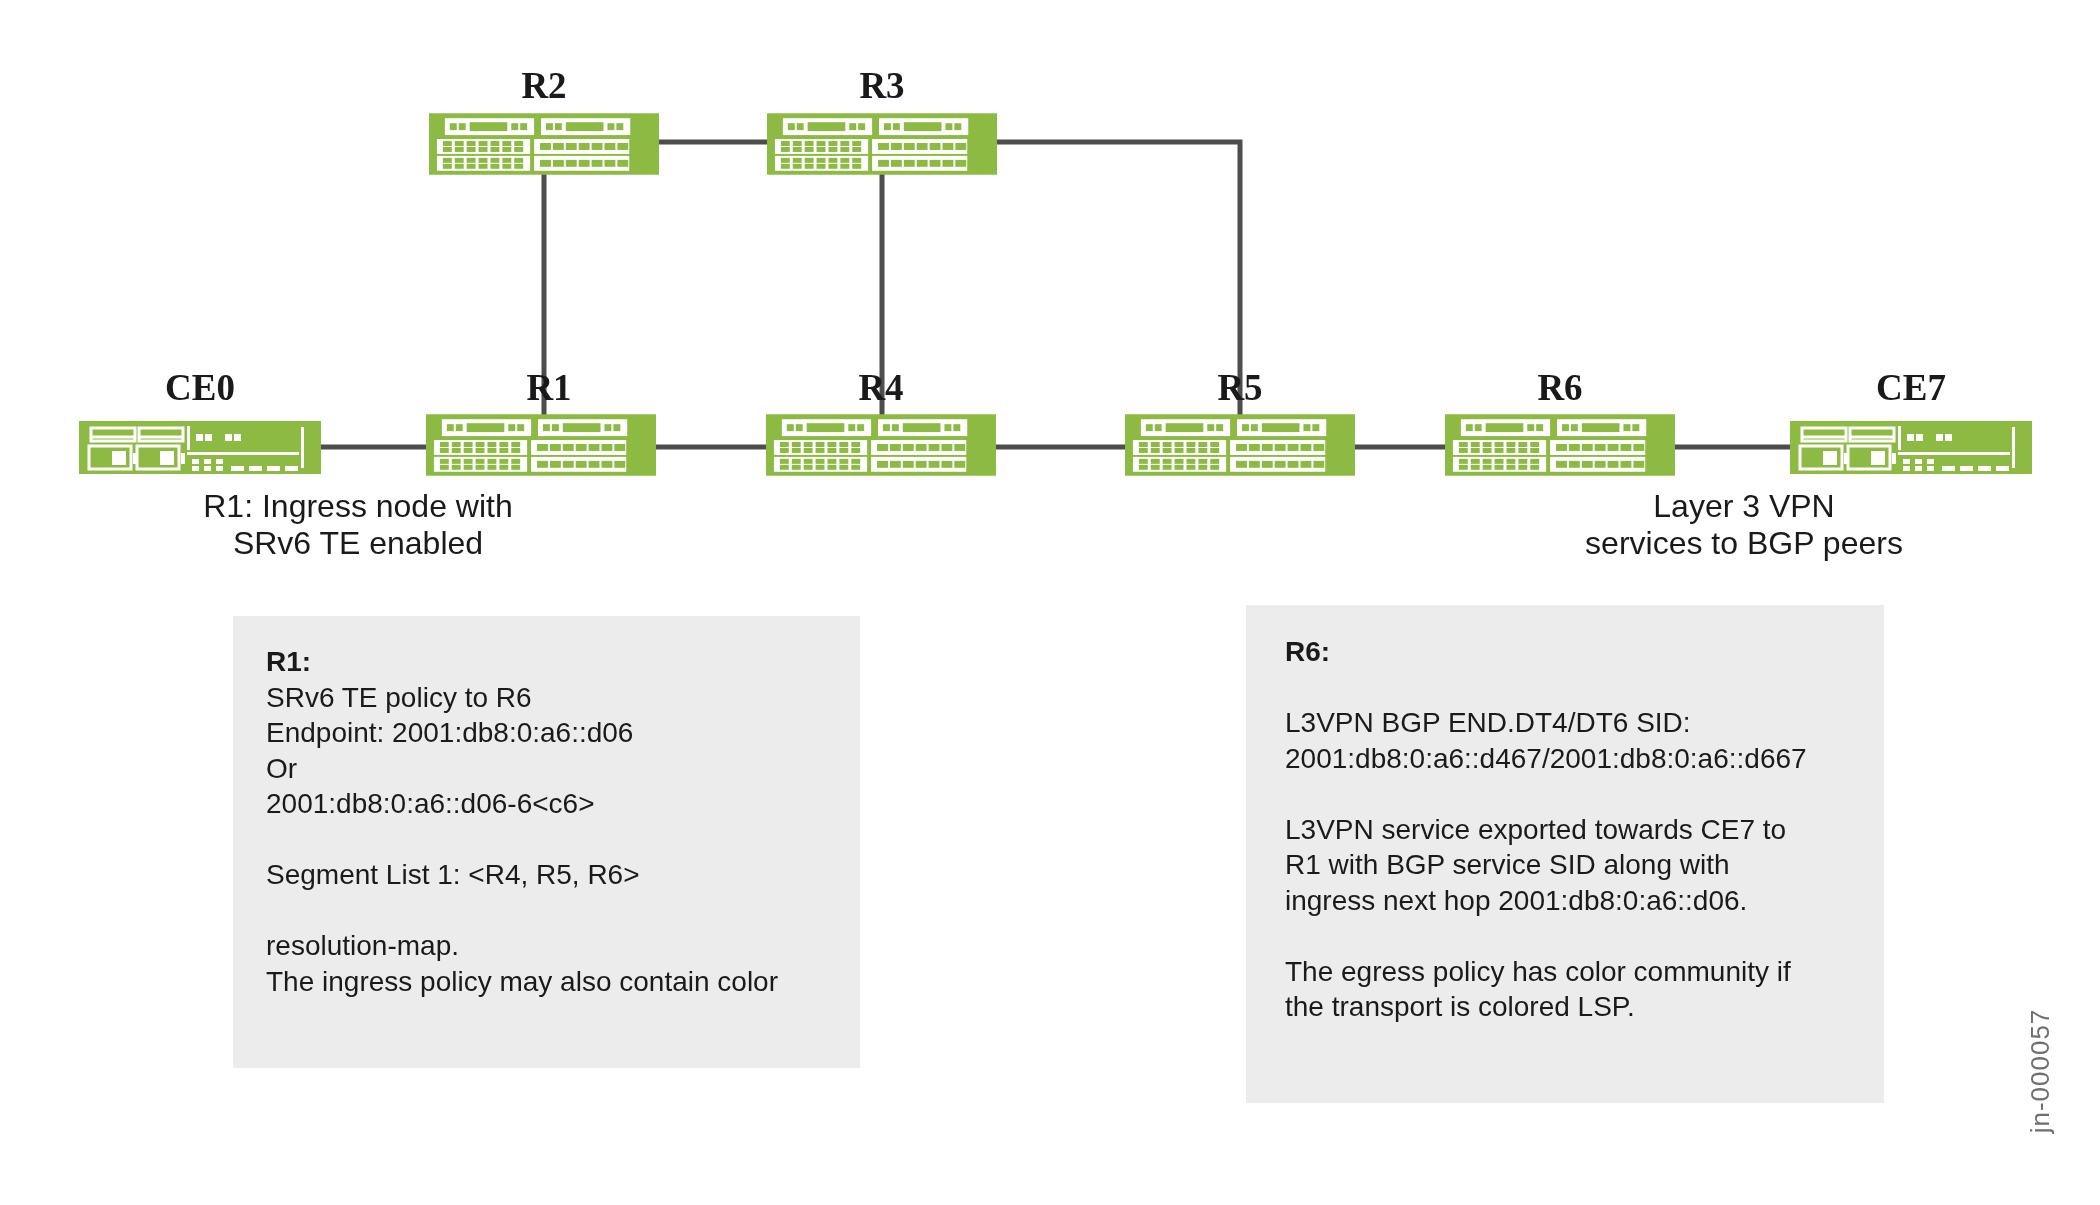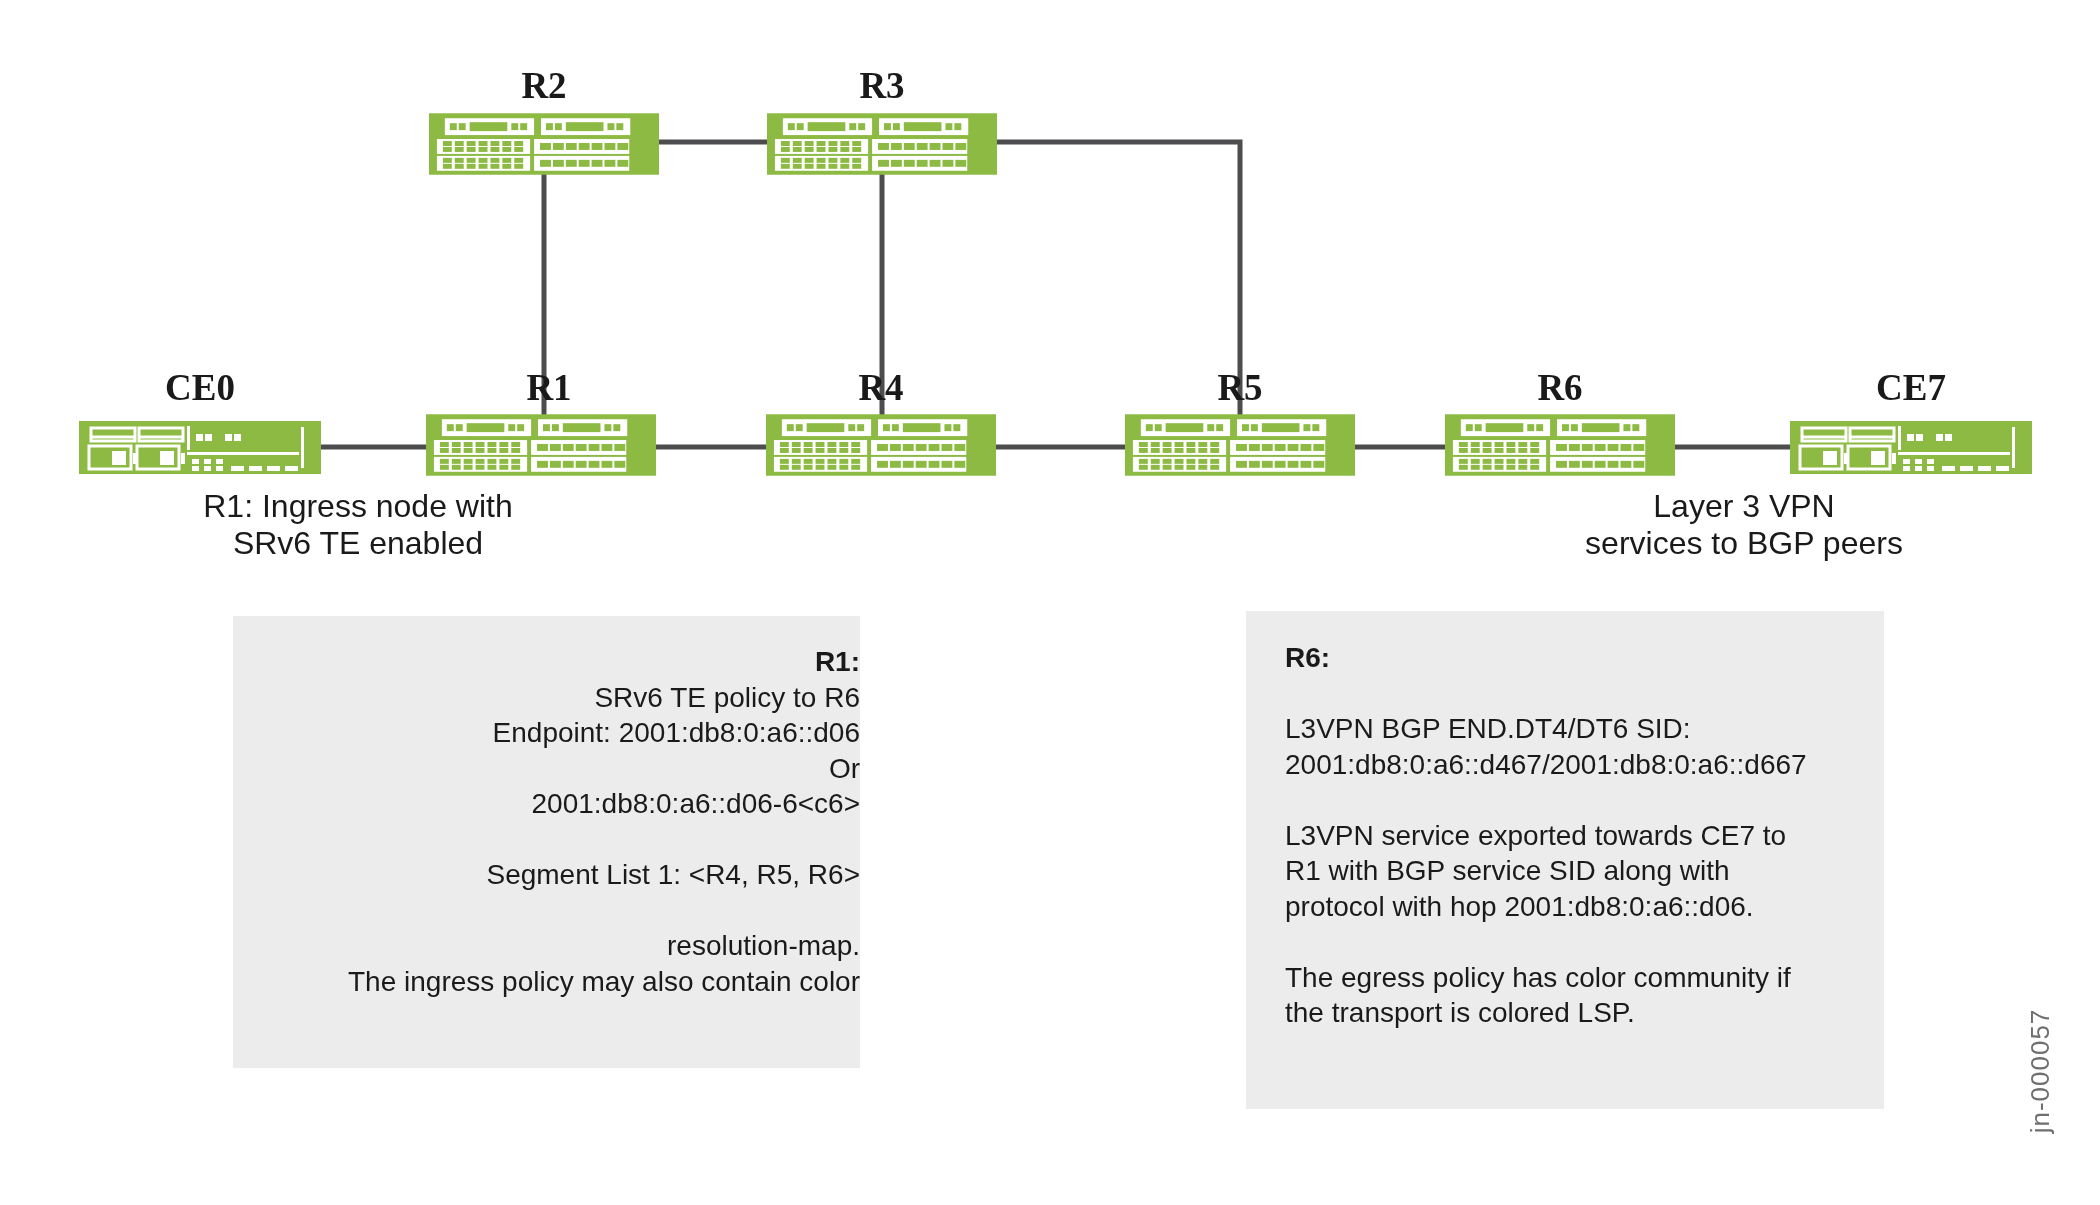--- a/index.html
+++ b/index.html
@@ -21,22 +21,22 @@
   .caption{
     position:absolute;transform:translateX(-50%);text-align:center;
     font-size:32px;line-height:37px;white-space:nowrap;
   }
   .note{
     position:absolute;background:var(--panel,#ececed);
     font-size:28px;line-height:35.5px;
   }
   .note-title{font-weight:bold;}
   .note-line{min-height:35.5px;white-space:nowrap;}
-  .note-left{left:233px;top:616px;width:627px;height:452px;padding:28px 0 0 33px;box-sizing:border-box;text-align:right;}
-  .note-right{left:1246px;top:605px;width:638px;height:498px;padding:29px 0 0 39px;box-sizing:border-box;margin-top:6px;}
+  .note-left{left:233px;top:616px;width:627px;height:452px;padding:28px 0 0 33px;box-sizing:border-box;}
+  .note-right{left:1246px;top:605px;width:638px;height:498px;padding:29px 0 0 39px;box-sizing:border-box;}
   .watermark{
     position:absolute;left:2040px;top:1071px;
     transform:translate(-50%,-50%) rotate(-90deg);
     color:var(--watermark,#6f6f71);font-size:26px;letter-spacing:1px;white-space:nowrap;
   }
 </style>
 </head>
 <body>
 
 <div class="canvas">
@@ -232,21 +232,21 @@
   </div>
   <div class="note note-right">
     <div class="note-title note-line">R6:</div>
     <div>
         <div class="note-line">&nbsp;</div>
         <div class="note-line">L3VPN BGP END.DT4/DT6 SID:</div>
         <div class="note-line">2001:db8:0:a6::d467/2001:db8:0:a6::d667</div>
         <div class="note-line">&nbsp;</div>
         <div class="note-line">L3VPN service exported towards CE7 to</div>
         <div class="note-line">R1 with BGP service SID along with</div>
-        <div class="note-line">protocol with hop 2001:db8:0:a6::d06.</div>
+        <div class="note-line">ingress next hop 2001:db8:0:a6::d06.</div>
         <div class="note-line">&nbsp;</div>
         <div class="note-line">The egress policy has color community if</div>
         <div class="note-line">the transport is colored LSP.</div>
       </div>
   </div>
 
   <div class="watermark">jn-000057</div>
 
 </div>
 

